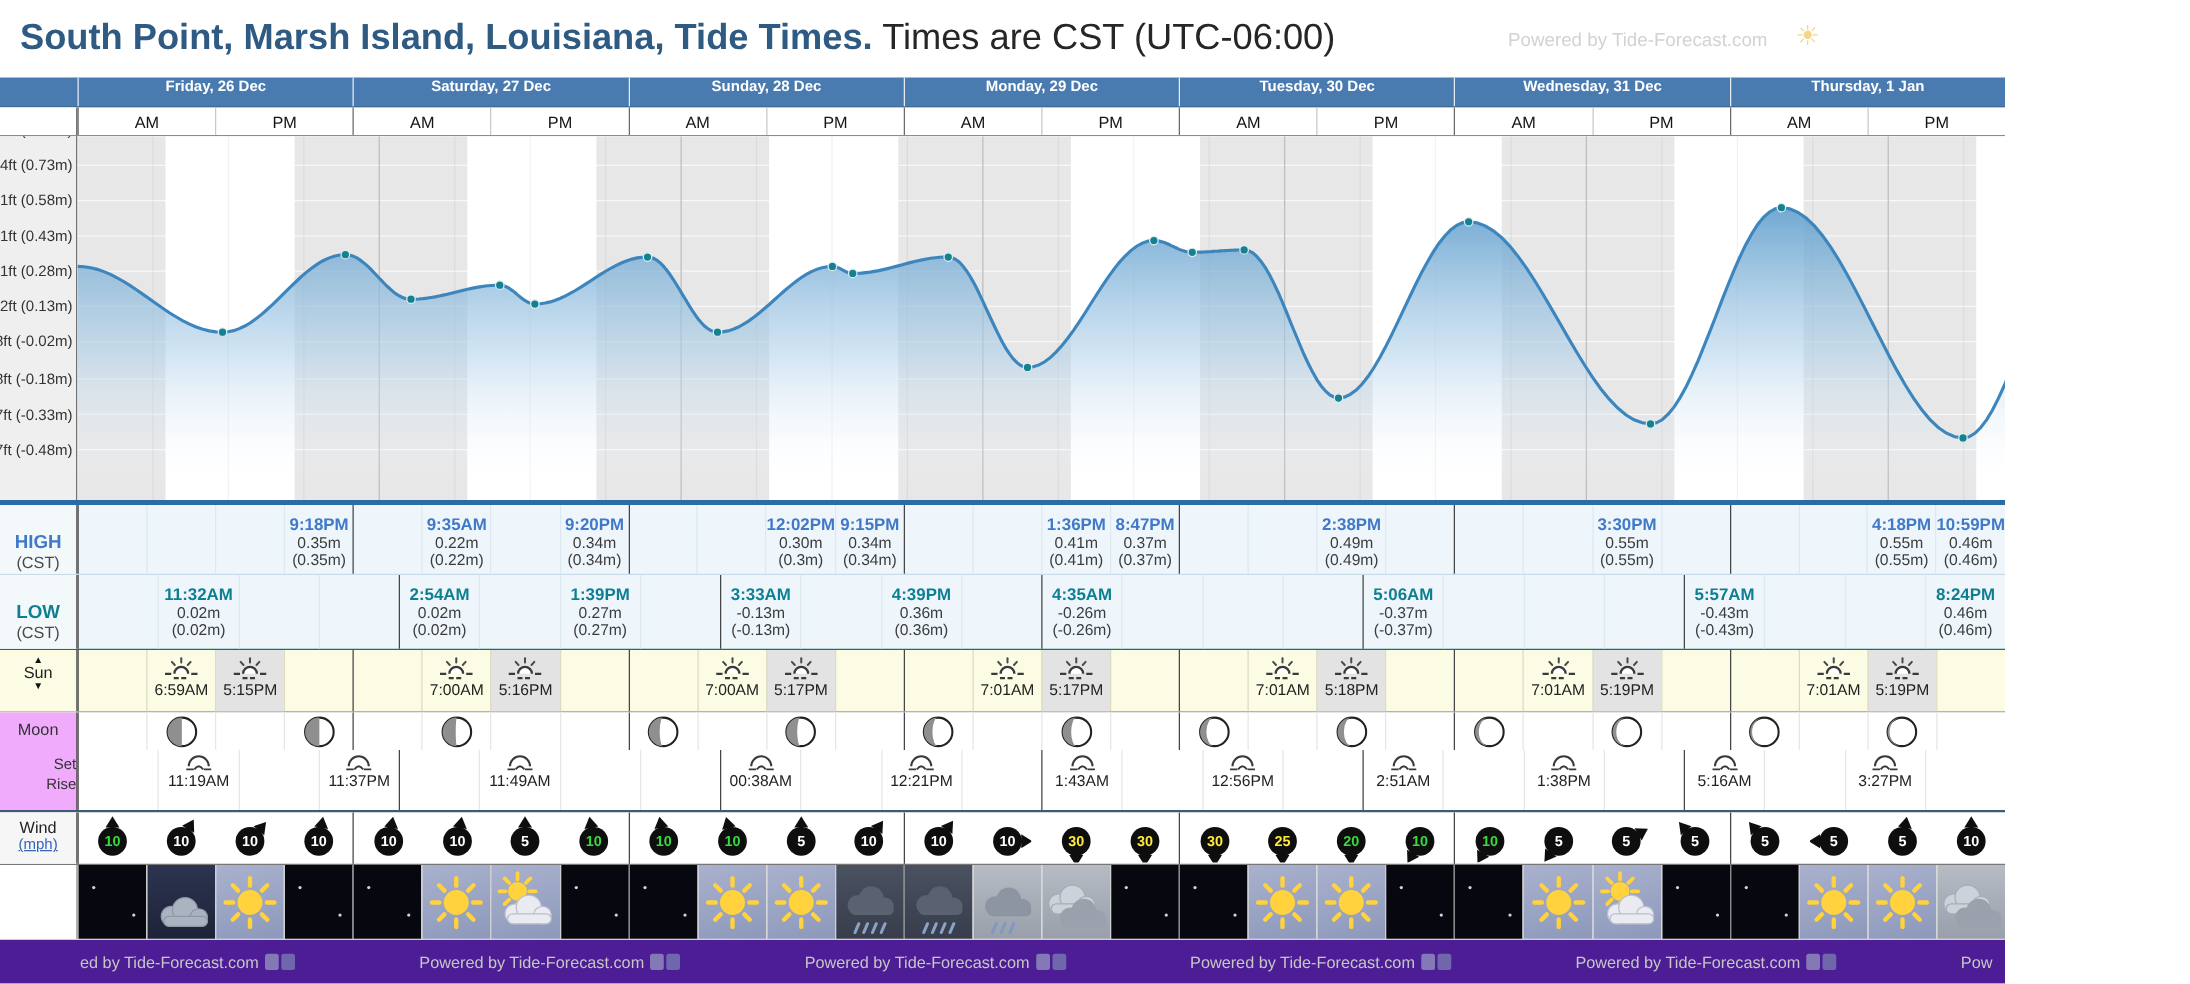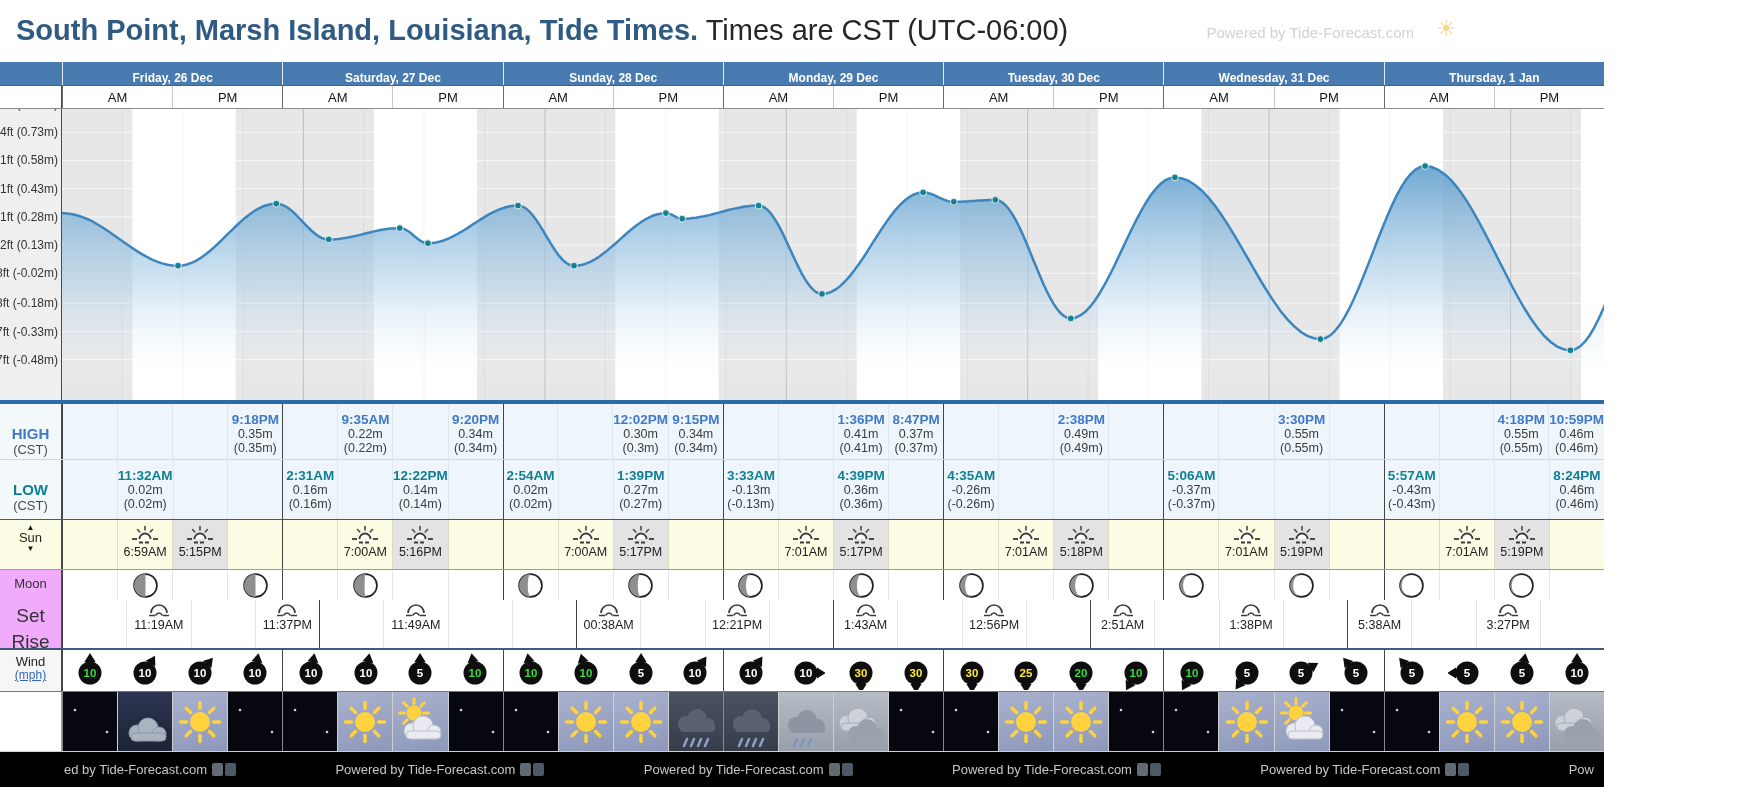--- a/index.html
+++ b/index.html
@@ -17,21 +17,21 @@
   
   .strip { position:absolute; left:0; right:0; display:flex; }
   .gutter { flex:0 0 62px; width:62px; position:relative; overflow:hidden; border-right:1px solid #4a4a4a; }
   .days { flex:1 1 auto; display:flex; position:relative; }
   .day { flex:1 1 0; display:flex; position:relative; }
   .q { flex:1 1 0; position:relative; display:flex; flex-direction:column; align-items:center; }
 
   
   .strip-header { top:62px; height:24px; background:#4a7bb0; border-bottom:1px solid #3c688f; }
   .strip-header .gutter { border-right:none; }
-  .strip-header .day { border-left:1px solid rgba(255,255,255,0.85); align-items:flex-end; justify-content:center; }
+  .strip-header .day { border-left:1px solid rgba(255,255,255,0.85); align-items:flex-start; justify-content:center; }
   .day-head-label { color:#fff; font-size:12px; font-weight:bold; }
 
   
   .strip-ampm { top:86px; height:23px; background:#fff; border-bottom:1px solid #8c8c8c; }
   .strip-ampm .day { border-left:1px solid #6a6a6a; }
   .half { flex:1 1 0; display:flex; align-items:center; justify-content:center; font-size:13px; color:#151515; }
   .half + .half { border-left:1px solid #c9c9c9; }
 
   
   .strip-chart { top:109px; height:295px; border-bottom:4px solid #2b6ba6; }
@@ -68,21 +68,21 @@
   .sun-gutter-label { width:100%; text-align:center; padding-top:4px; font-size:13px; color:#222; line-height:1.05; }
   .tri { font-size:8px; color:#111; line-height:7px; }
 
   
   .strip-moonicon { top:570px; height:30px; background:#fff; }
   .strip-setrise  { top:600px; height:50px; background:#fff; border-bottom:2px solid #3e5a77; }
   .strip-moonicon .gutter, .strip-setrise .gutter { background:#f0abfc; }
   .strip-moonicon .day, .strip-setrise .day { border-left:1px solid #454545; }
   .strip-moonicon .q + .q, .strip-setrise .q + .q { border-left:1px solid #e6e6e6; }
   .moon-gutter { width:100%; text-align:center; font-size:13px; color:#333; padding-top:6px; }
-  .setrise-gutter { width:100%; text-align:center; font-size:19px; color:#333; line-height:1.35; padding-top:3px; }
+  .setrise-gutter { width:100%; text-align:right; font-size:12px; color:#333; line-height:1.35; padding-top:3px; }
   .sr-cell { padding-top:2px; display:flex; flex-direction:column; align-items:center; }
   .sr-time { font-size:12.5px; color:#222; }
 
   
   .strip-wind { top:650px; height:42px; background:#fff; border-bottom:1px solid #777; }
   .strip-wind .gutter { background:#f6f6f6; }
   .strip-wind .day { border-left:1px solid #454545; }
   .strip-wind .q { justify-content:center; }
   .wind-gutter { width:100%; text-align:center; font-size:13px; color:#222; line-height:1.1; padding-top:5px; }
   .mph-link { color:#3366bb; text-decoration:underline; font-size:12px; cursor:pointer; }
@@ -93,21 +93,21 @@
   .strip-weather .day { border-left:1px solid #8a8a8a; }
   .strip-weather .q + .q { border-left:1px solid #cfcfcf; }
   .wx { width:100%; height:100%; display:flex; align-items:center; justify-content:center; overflow:hidden; }
   .wx-night { background:#07070f; }
   .wx-day { background:linear-gradient(165deg,#a9b1cd 0%,#8d98ba 100%); }
   .wx-gray { background:linear-gradient(180deg,#b6bbc4,#99a0ab); }
   .wx-dark { background:linear-gradient(180deg,#4a5161,#373d4b); }
   .wx-darkslate { background:linear-gradient(180deg,#2c3450,#1d2337); }
 
   
-  .strip-footer { top:752px; height:35px; background:#000000; align-items:center; padding:0 10px 0 64px; justify-content:space-between; }
+  .strip-footer { top:752px; height:35px; background:#4c1d95; align-items:center; padding:0 10px 0 64px; justify-content:space-between; }
   .footer-item { display:flex; align-items:center; color:#c6c6c6; font-size:13px; white-space:nowrap; }
   .footer-icon-a, .footer-icon-b { display:inline-block; width:11px; height:13px; border-radius:2px; margin-left:5px; opacity:0.55; }
   .footer-icon-a { background:#b3c2d4; }
   .footer-icon-b { background:#8ca3bd; margin-left:2px; }
 </style>
 </head>
 <body>
 
 <div class="page">
 
@@ -417,38 +417,20 @@
               <div class="t-val">0.02m</div>
               <div class="t-val">(0.02m)</div>
             </div>
           </div>
           <div class="q"></div>
           <div class="q"></div>
         </div>
         <div class="day">
           <div class="q">
             <div class="tide-entry">
-              <div class="t-time low-time">2:31AM</div>
-              <div class="t-val">0.16m</div>
-              <div class="t-val">(0.16m)</div>
-            </div>
-          </div>
-          <div class="q"></div>
-          <div class="q">
-            <div class="tide-entry">
-              <div class="t-time low-time">12:22PM</div>
-              <div class="t-val">0.14m</div>
-              <div class="t-val">(0.14m)</div>
-            </div>
-          </div>
-          <div class="q"></div>
-        </div>
-        <div class="day">
-          <div class="q">
-            <div class="tide-entry">
               <div class="t-time low-time">2:54AM</div>
               <div class="t-val">0.02m</div>
               <div class="t-val">(0.02m)</div>
             </div>
           </div>
           <div class="q"></div>
           <div class="q">
             <div class="tide-entry">
               <div class="t-time low-time">1:39PM</div>
               <div class="t-val">0.27m</div>
@@ -1047,21 +1029,21 @@
           <div class="q"></div>
         </div>
         <div class="day">
           <div class="q">
             <div class="sr-cell">
               <svg width="24" height="16" viewBox="0 0 24 16">
                 <path d="M4,11 a8,8 0 0 1 16,0" fill="none" stroke="#3a3a3a" stroke-width="1.7"></path>
                 <path d="M2,13.5 h6 m8,0 h6" stroke="#3a3a3a" stroke-width="1.5" fill="none"></path>
                 <path d="M8.5,13.5 q3.5,-5 7,0" fill="none" stroke="#3a3a3a" stroke-width="1.5"></path>
               </svg>
-              <div class="sr-time">5:38AM</div>
+              <div class="sr-time">5:16AM</div>
             </div>
           </div>
           <div class="q"></div>
           <div class="q">
             <div class="sr-cell">
               <svg width="24" height="16" viewBox="0 0 24 16">
                 <path d="M4,11 a8,8 0 0 1 16,0" fill="none" stroke="#3a3a3a" stroke-width="1.7"></path>
                 <path d="M2,13.5 h6 m8,0 h6" stroke="#3a3a3a" stroke-width="1.5" fill="none"></path>
                 <path d="M8.5,13.5 q3.5,-5 7,0" fill="none" stroke="#3a3a3a" stroke-width="1.5"></path>
               </svg>

